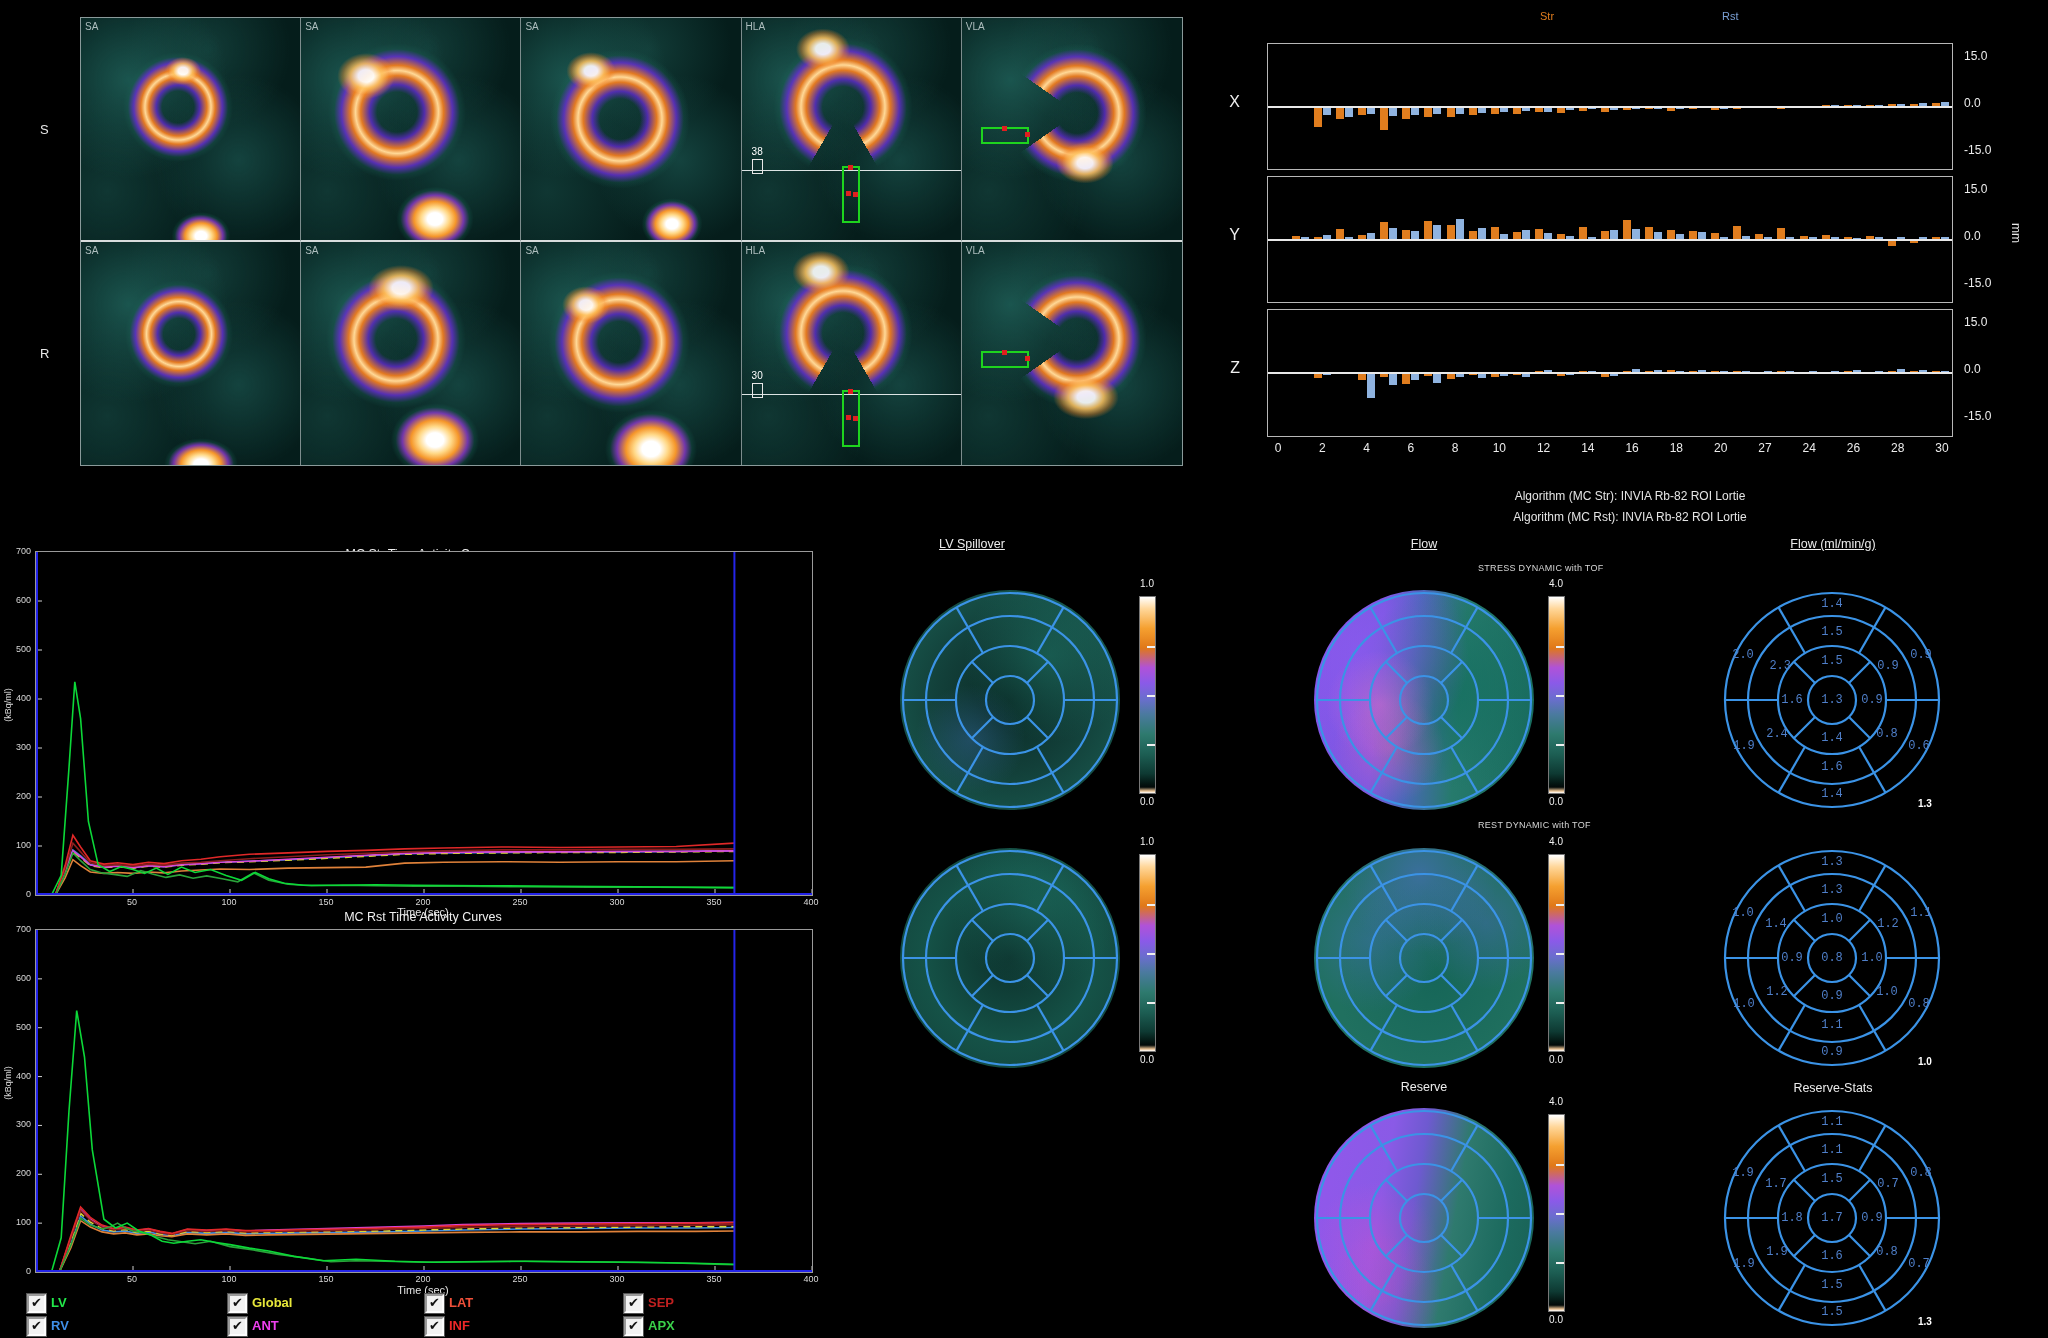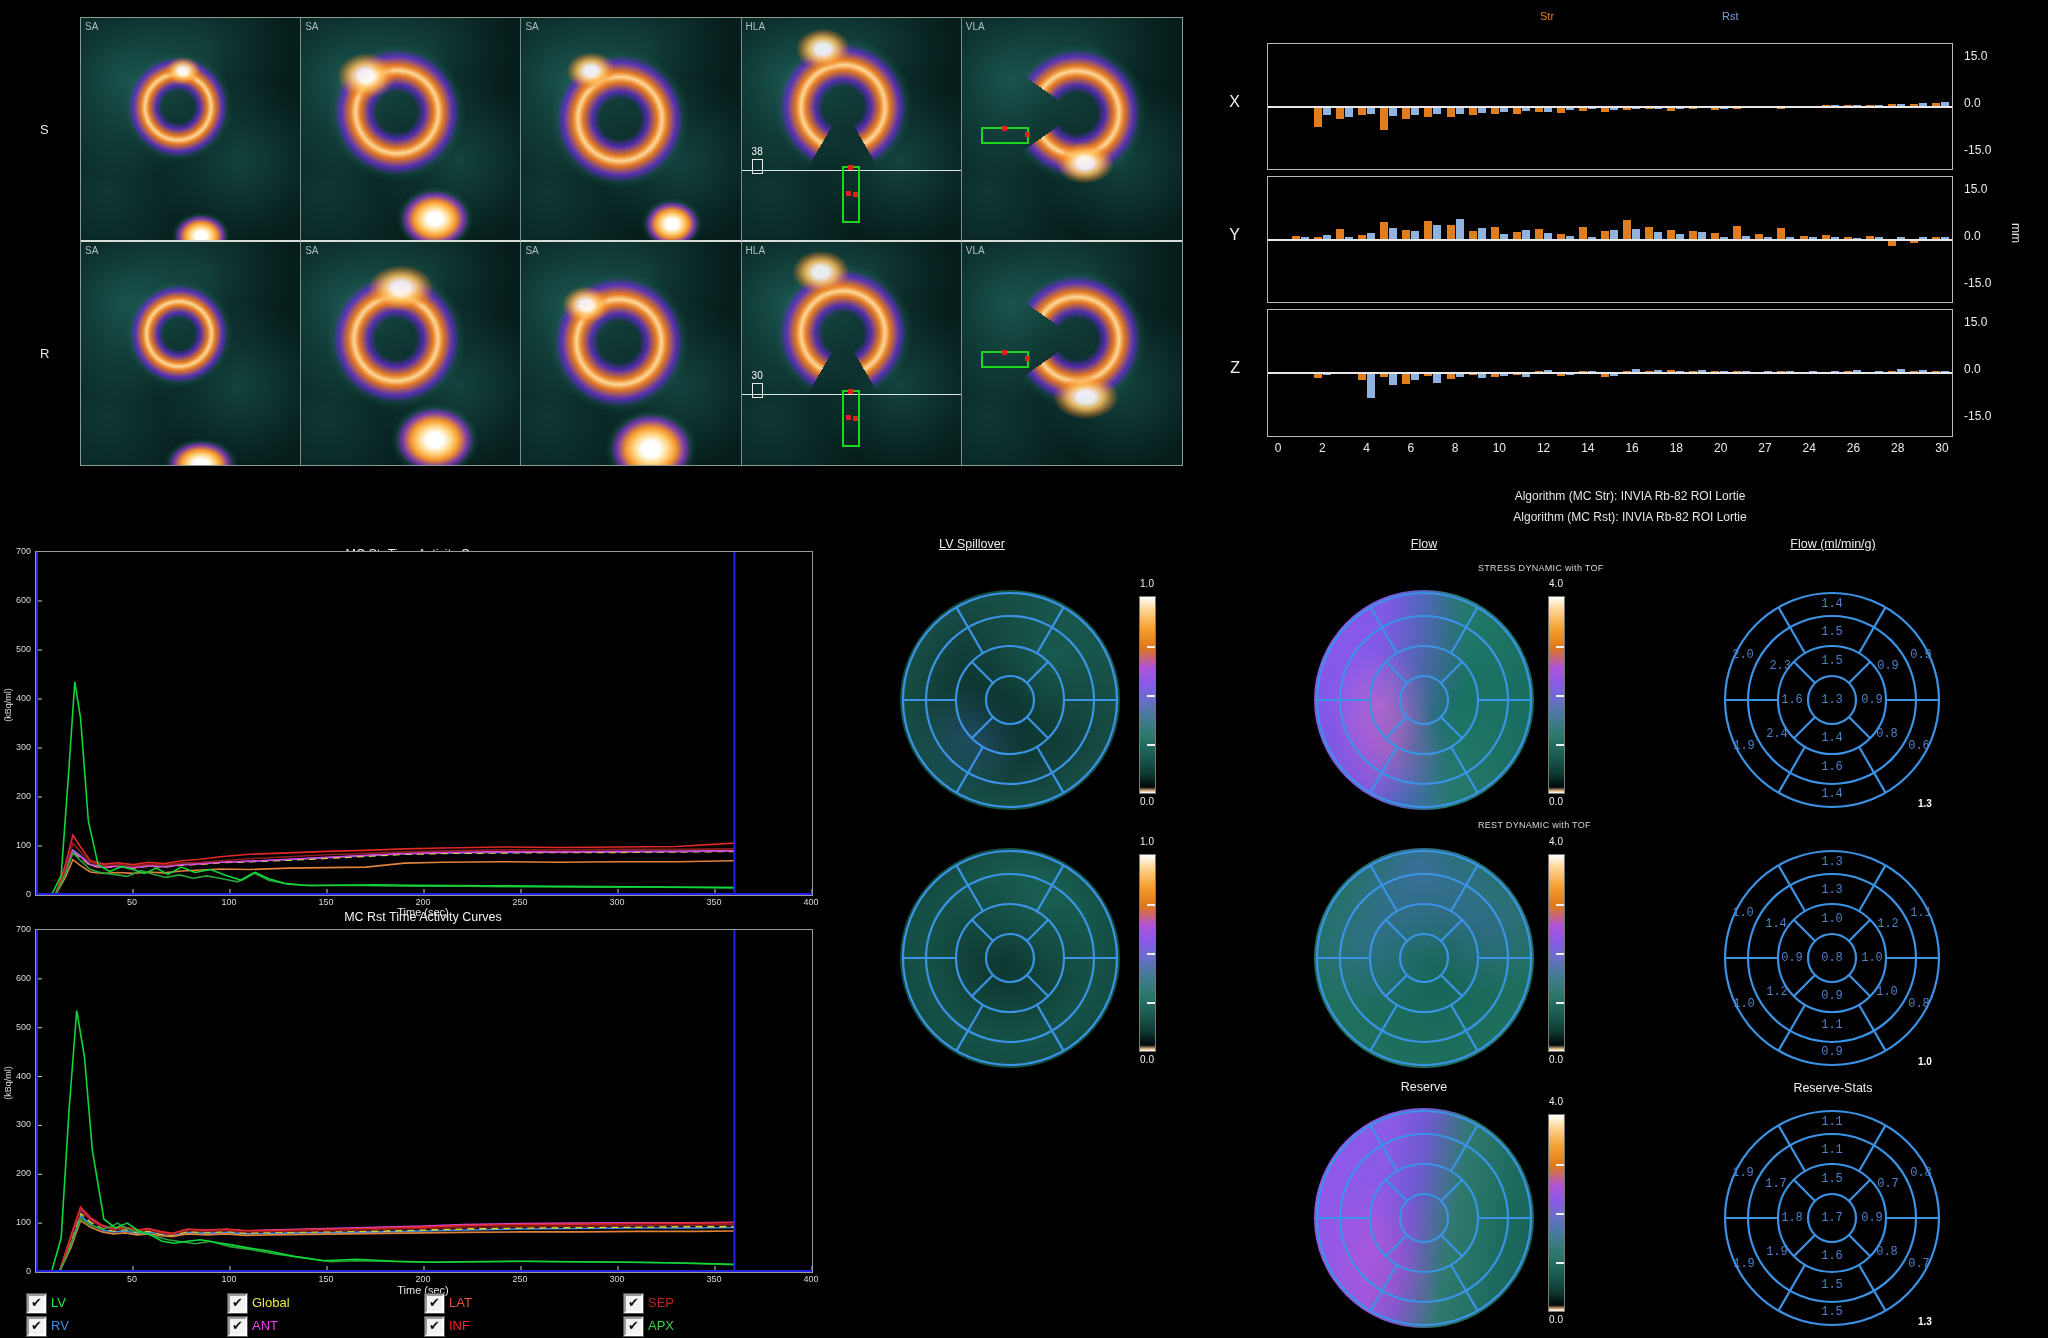--- a/index.html
+++ b/index.html
@@ -68,21 +68,21 @@
   .tacylab{position:absolute;left:-24px;width:64px;text-align:center;font-size:9px;color:#d8d8d8;transform:rotate(-90deg);}
   .tacxlab{position:absolute;left:323px;width:200px;text-align:center;font-size:11px;color:#e4e4e4;}
   .tacytick{position:absolute;left:4px;width:27px;text-align:right;font-size:9px;color:#d8d8d8;}
   .tacxtick{position:absolute;width:36px;text-align:center;font-size:9px;color:#d8d8d8;}
 
   
   #curve-legend{position:absolute;left:0;top:1294px;width:860px;height:60px;}
   .cbx{position:absolute;width:15px;height:15px;background:#f2f2f2;border:2px solid;
        border-color:#9a9a9a #fdfdfd #fdfdfd #9a9a9a;box-shadow:0 0 0 1px #555;
        font-size:13px;line-height:14px;text-align:center;color:#111;font-weight:bold;cursor:pointer;}
-  .clab{position:absolute;font-size:13px;font-weight:normal;}
+  .clab{position:absolute;font-size:13px;font-weight:bold;}
 
   
   .sec-title{position:absolute;width:220px;text-align:center;font-size:12.5px;color:#ececec;
     text-decoration:underline;top:537px;}
   .plain-title{position:absolute;width:220px;text-align:center;font-size:12.5px;color:#ececec;}
   .banner{position:absolute;width:300px;text-align:left;font-size:9px;color:#d6d6d6;letter-spacing:.3px;}
   .pmap{position:absolute;width:220px;height:220px;border-radius:50%;overflow:hidden;}
   .wmap{position:absolute;width:220px;height:220px;}
   .pgrid{position:absolute;left:0;top:0;}
   .wnum{position:absolute;width:30px;text-align:center;font-size:12px;color:#4f7fc9;font-family:Liberation Mono, monospace;}

